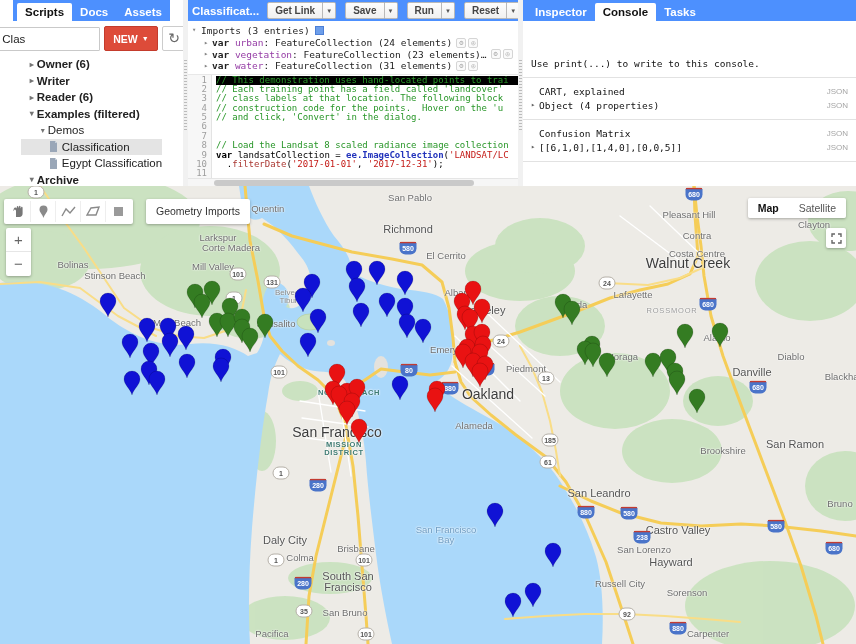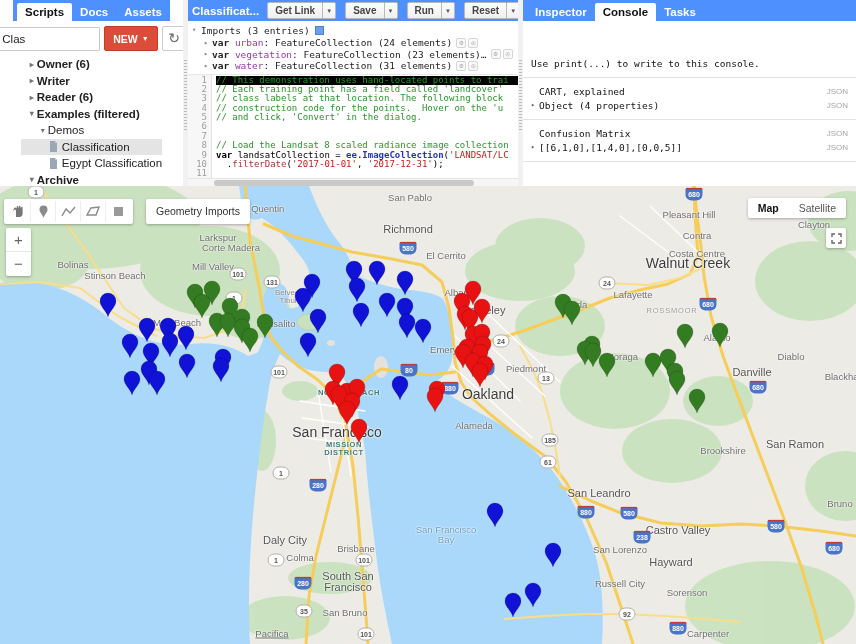--- a/index.html
+++ b/index.html
@@ -395,24 +395,24 @@
         <div class="maplabel lab-n" style="left: 344px; top: 258px;">MISSION</div>
         <div class="maplabel lab-n" style="left: 344px; top: 266px;">DISTRICT</div>
         <div class="maplabel lab-w" style="left: 446px; top: 343px;">San Francisco</div>
         <div class="maplabel lab-w" style="left: 446px; top: 353px;">Bay</div>
         <div class="maplabel lab-b" style="left: 285px; top: 354px;">Daly City</div>
         <div class="maplabel lab-m" style="left: 300px; top: 371px;">Colma</div>
         <div class="maplabel lab-m" style="left: 356px; top: 362px;">Brisbane</div>
         <div class="maplabel lab-b" style="left: 348px; top: 390px;">South San</div>
         <div class="maplabel lab-b" style="left: 348px; top: 401px;">Francisco</div>
         <div class="maplabel lab-m" style="left: 345px; top: 426px;">San Bruno</div>
-        <div class="maplabel lab-m" style="left: 272px; top: 447px; text-decoration: underline;">Pacifica</div>
+        <div class="maplabel lab-m" style="left: 272px; top: 447px;">Pacifica</div>
         <div class="maplabel lab-b" style="left: 599px; top: 307px;">San Leandro</div>
         <div class="maplabel lab-b" style="left: 678px; top: 344px;">Castro Valley</div>
-        <div class="maplabel lab-m" style="left: 602px; top: 363px; padding-left: 36px;">San Lorenzo</div>
+        <div class="maplabel lab-m" style="left: 626px; top: 363px; padding-left: 36px;">San Lorenzo</div>
         <div class="maplabel lab-b" style="left: 671px; top: 376px;">Hayward</div>
         <div class="maplabel lab-m" style="left: 620px; top: 397px;">Russell City</div>
         <div class="maplabel lab-m" style="left: 687px; top: 406px;">Sorenson</div>
         <div class="maplabel lab-m" style="left: 708px; top: 447px;">Carpenter</div>
         <div class="maplabel lab-m" style="left: 840px; top: 317px;">Bruno</div>
         <div class="maplabel lab-m" style="left: 689px; top: 28px;">Pleasant Hill</div>
         <div class="maplabel lab-m" style="left: 697px; top: 49px;">Contra</div>
         <div class="maplabel lab-m" style="left: 697px; top: 67px;">Costa Centre</div>
         <div class="maplabel lab-b2" style="left: 688px; top: 77px;">Walnut Creek</div>
         <div class="maplabel lab-m" style="left: 814px; top: 38px;">Clayton</div>

